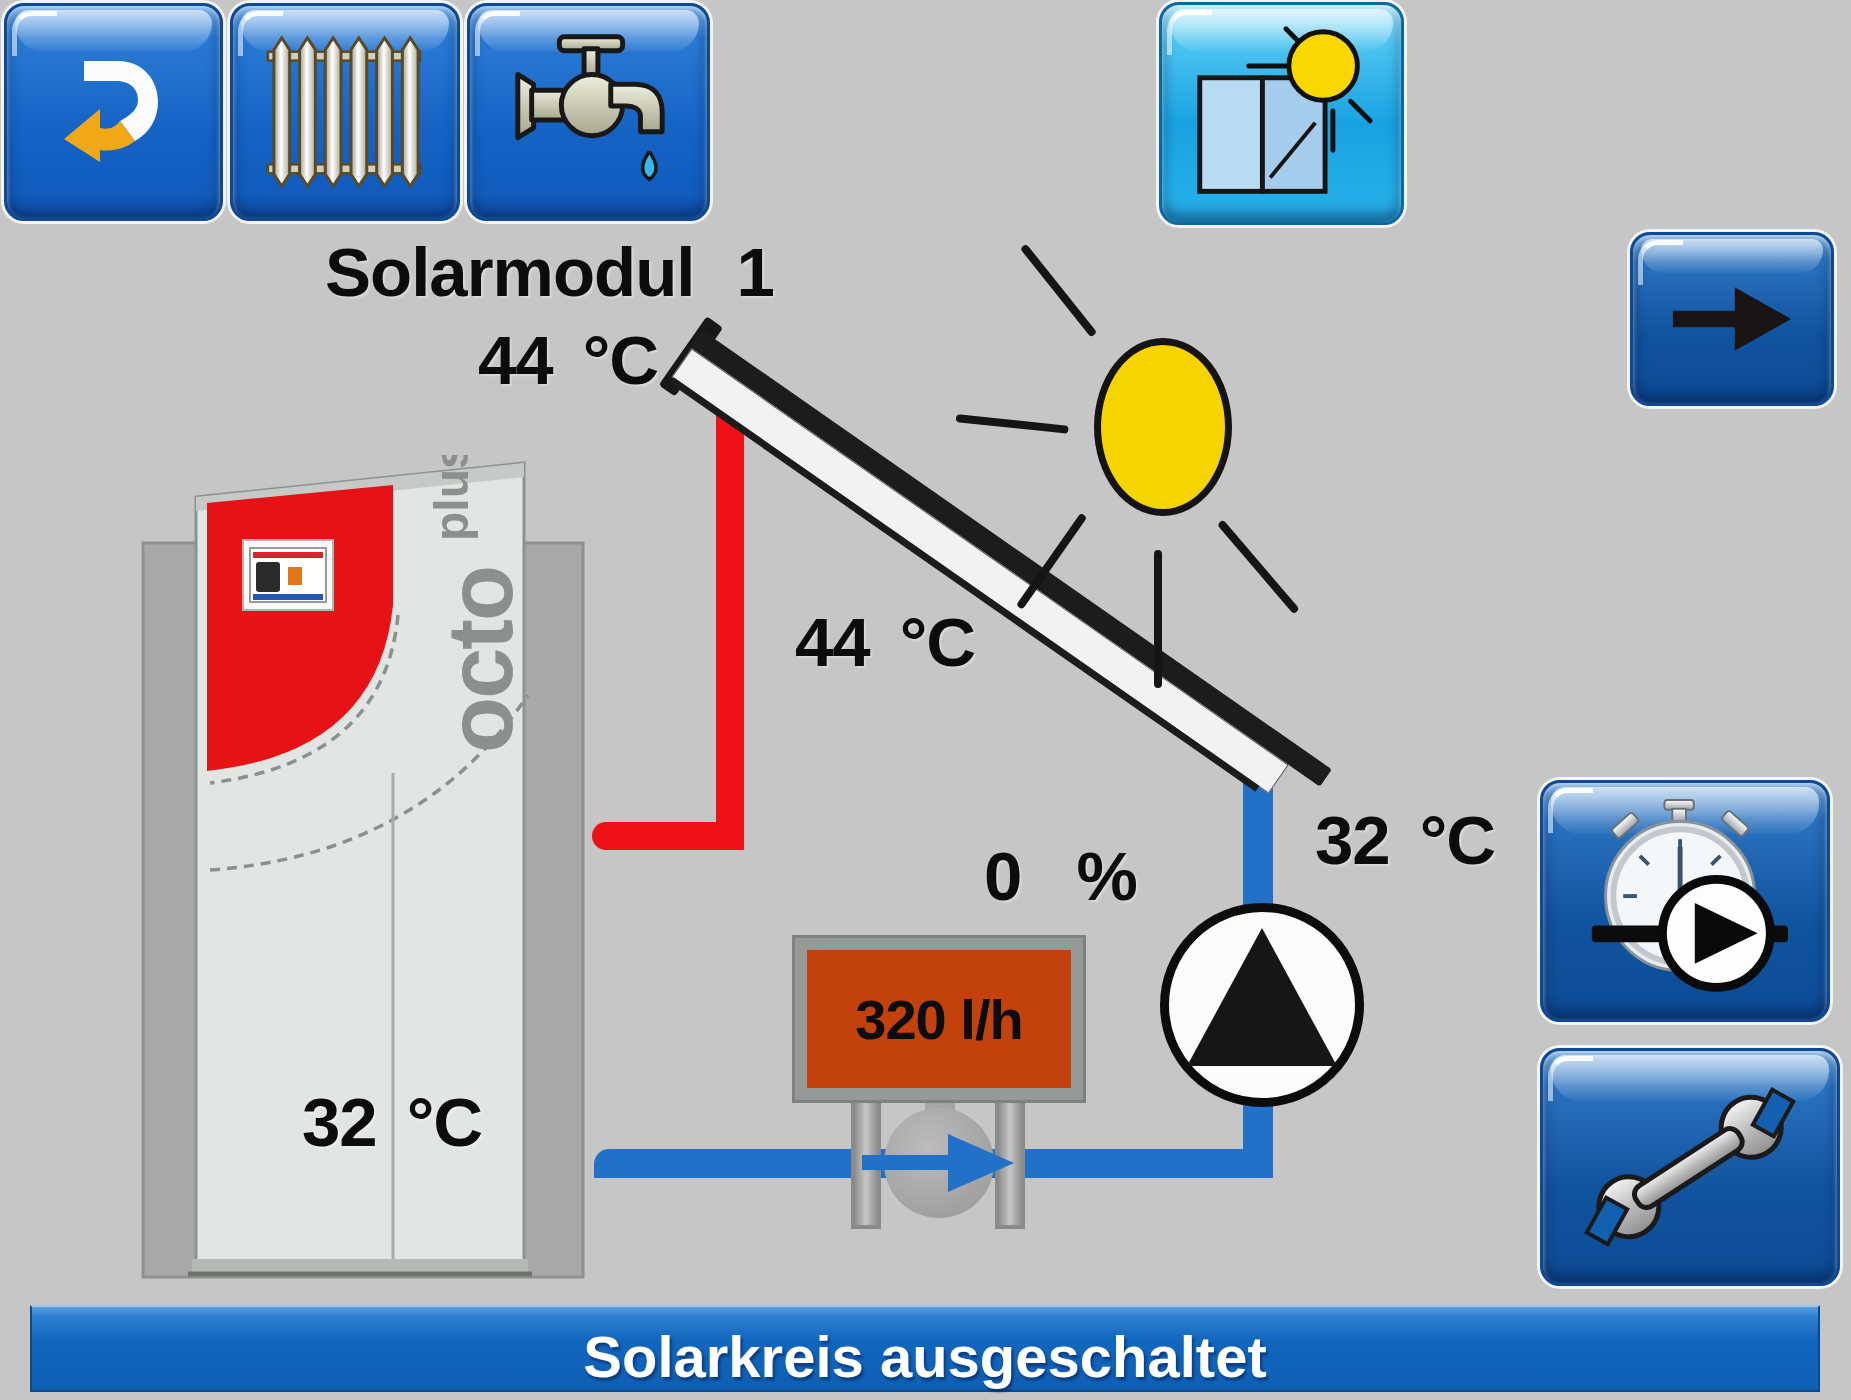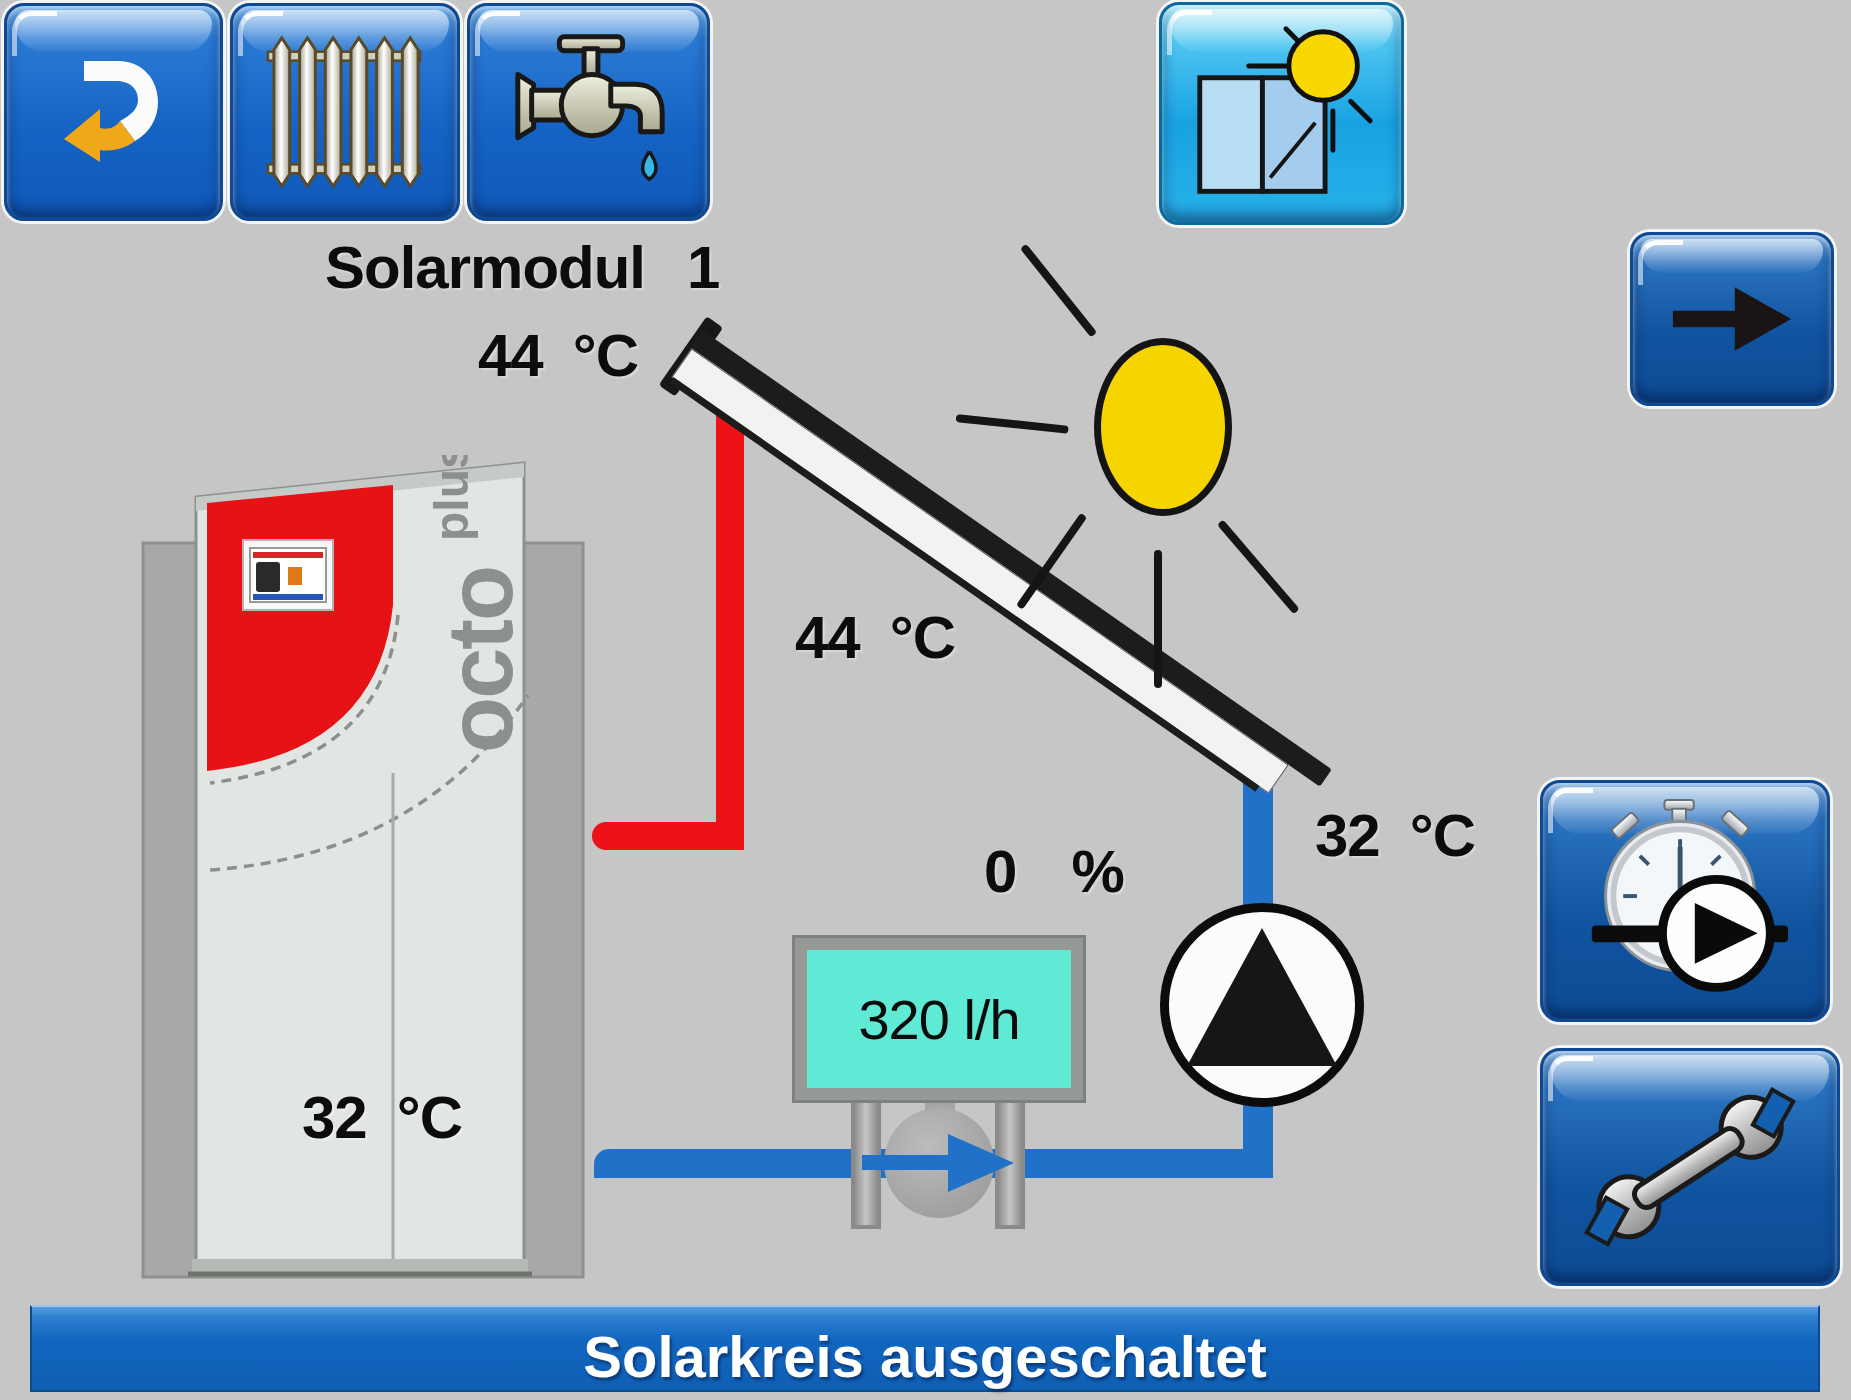--- a/index.html
+++ b/index.html
@@ -36,21 +36,21 @@
     background:linear-gradient(180deg,#aee8fa 0%,#4cc4f0 18%,#18a2e2 55%,#28b2ea 100%);
   }
   .btn.dark{
     background:linear-gradient(180deg,#74aade 0%,#2a72c0 15%,#10539e 60%,#0d4c96 100%);
   }
   .btn svg{position:absolute;left:50%;top:50%;transform:translate(-50%,-50%);}
 
   
   .lbl{
     position:absolute;font-weight:bold;color:#0c0c0c;line-height:1;
-    font-size:60px;letter-spacing:-1px;white-space:nowrap;
+    font-size:69px;letter-spacing:-1px;white-space:nowrap;
     text-shadow:2px 2px 2px rgba(255,255,255,.35);
   }
   .lbl .unit{display:inline-block;margin-left:30px;}
   .lbl .num-gap{display:inline-block;margin-left:42px;}
   .lbl .pct-gap{display:inline-block;margin-left:55px;}
 
   
   .pipe{position:absolute;}
   .hot{background:var(--hot_pipe,#ee1118);}
   .cold{background:var(--cold_pipe,#2271c8);}
@@ -91,23 +91,23 @@
   #flow-arrow-shaft{position:absolute;left:862px;top:1155px;width:90px;height:15px;background:var(--cold_pipe,#2271c8);}
   #flow-arrow-head{
     position:absolute;left:948px;top:1134px;width:0;height:0;
     border-top:29px solid transparent;border-bottom:29px solid transparent;
     border-left:66px solid var(--cold_pipe,#2271c8);
   }
 
   
   #flow-box{
     position:absolute;left:795px;top:938px;width:288px;height:162px;box-sizing:border-box;
-    border:12px solid #969a96;outline:3px solid #7e827e;background:#5eead4;
+    border:12px solid #969a96;outline:3px solid #7e827e;background:#c2410c;
     display:flex;align-items:center;justify-content:center;
-    font-weight:normal;font-size:56px;color:#0c0c0c;letter-spacing:-1px;
+    font-weight:bold;font-size:56px;color:#0c0c0c;letter-spacing:-1px;
   }
 
   
   #status-bar{
     position:absolute;left:30px;top:1305px;width:1790px;height:87px;box-sizing:border-box;
     background:linear-gradient(180deg,#5a9ede 0%,#2e7fd0 12%,var(--status_bar,#1166be) 40%,#0f5fb4 100%);
     border:2px solid #0c4a8c;border-top-color:#9cc4e8;
     display:flex;align-items:flex-end;justify-content:center;
     color:#ffffff;font-weight:bold;font-size:58px;
     text-shadow:2px 3px 3px rgba(0,10,50,.45);

